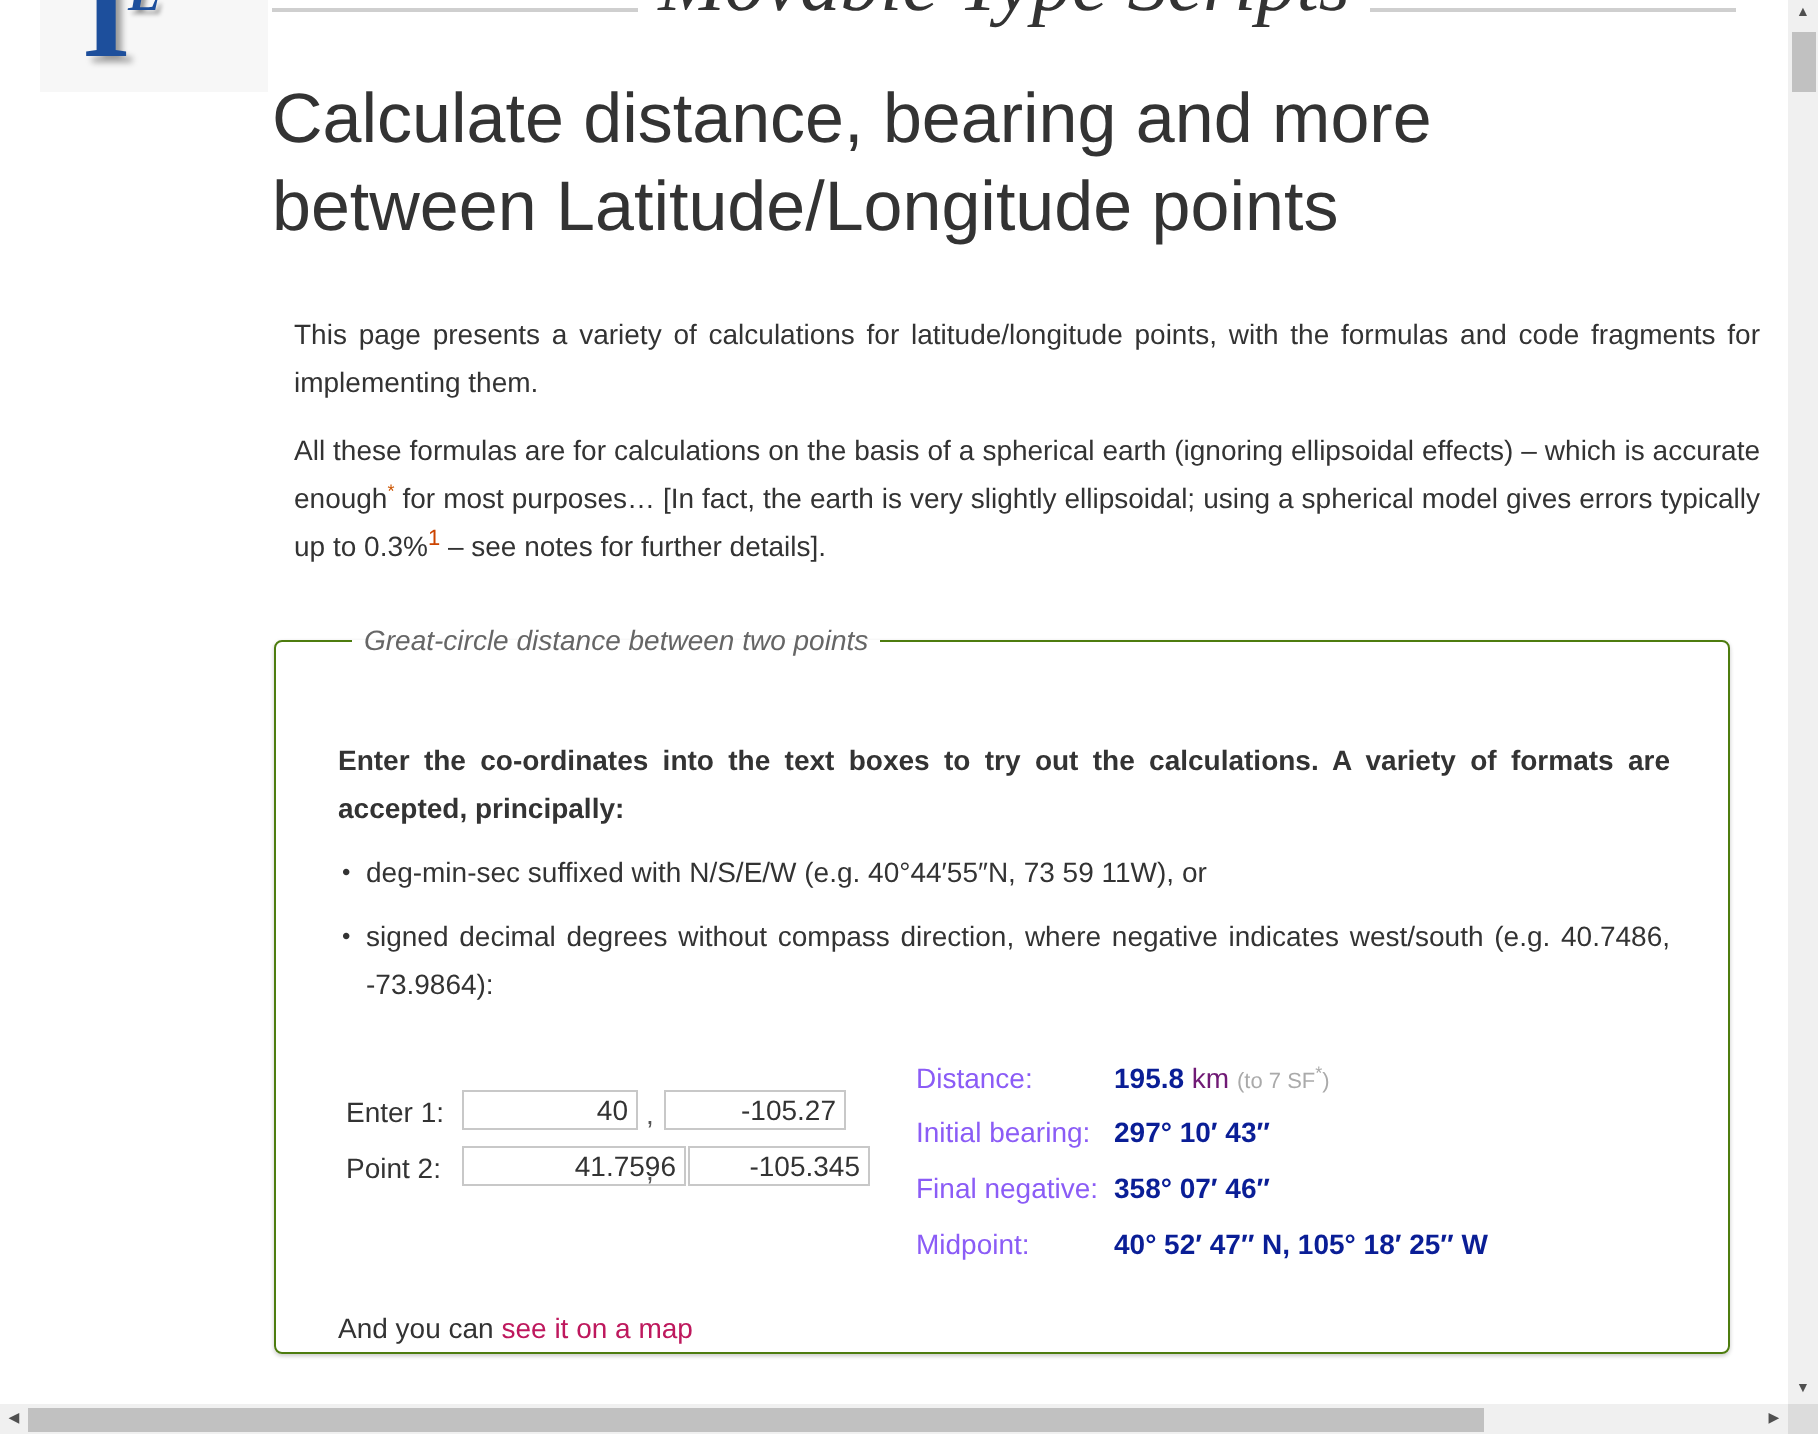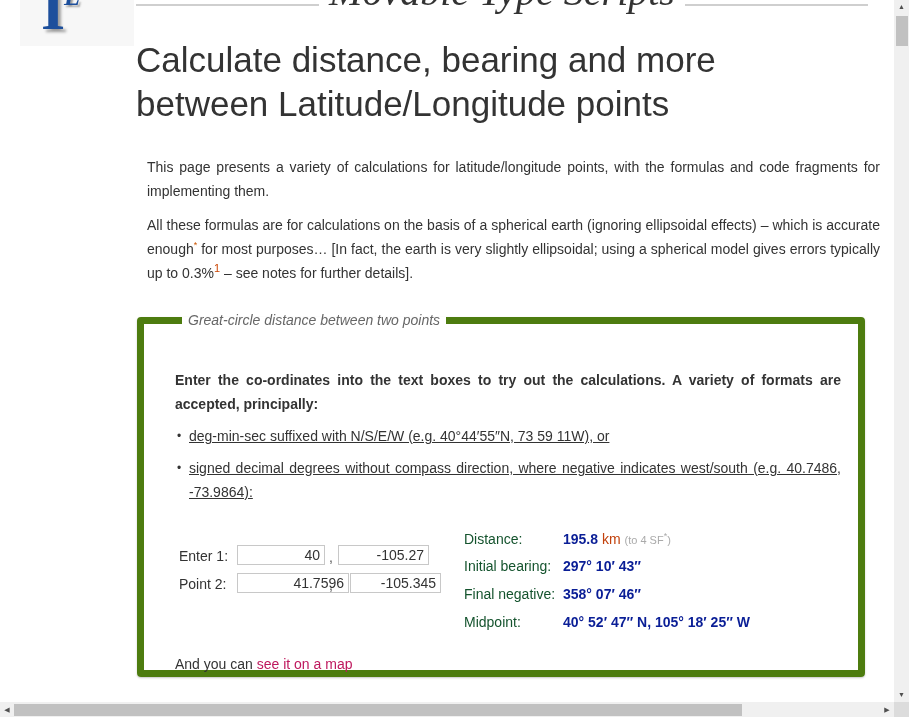--- a/index.html
+++ b/index.html
@@ -45,46 +45,46 @@
   .intro p { margin: 0 0 10px 0; }
   sup { font-size: 9px; line-height: 0; }
   .sup-star { color: #cc5500; }
   .sup-one { color: #cc4400; font-size: 11px; }
 
   a.link { color: #be185d; text-decoration: none; }
 
   fieldset.calc {
     position: absolute; left: 137px; top: 312px; width: 728px; height: 365px;
     box-sizing: border-box; margin: 0; padding: 0;
-    border: 7px solid #4d7c0f; border-radius: 4px;
+    border: 1px solid #4d7c0f; border-radius: 4px;
     box-shadow: 0 1px 2px #c8c8c8;
   }
   fieldset.calc legend {
     margin-left: 38px; padding: 0 6px; font-style: italic; font-size: 14px; color: #666666;
   }
   .calc-text { position: absolute; left: 31px; top: 40px; width: 666px; font-size: 14px; line-height: 24px; text-align: justify; }
   .calc-text p { margin: 0; font-weight: bold; }
-  .calc-text ul { margin: 8px 0 0 0; padding: 0; list-style: none; text-decoration: underline; }
+  .calc-text ul { margin: 8px 0 0 0; padding: 0; list-style: none; }
   .calc-text li { position: relative; padding-left: 14px; margin-bottom: 8px; }
   .calc-text li::before { content: "•"; position: absolute; left: 2px; top: 0; font-size: 12px; }
 
   .point-row { position: absolute; left: 35px; font-size: 14px; }
   .point-row .lbl { position: absolute; left: 0; top: 3px; white-space: nowrap; }
   .point-row input {
     position: absolute; top: 0; height: 20px; box-sizing: border-box;
     border: 1px solid #c8c8c8; background: #fff; text-align: right;
     font-family: "Liberation Sans", sans-serif; font-size: 14px; color: #333; padding: 0 4px;
   }
   .point-row .comma { position: absolute; top: 4px; color: #555; }
 
   .results { position: absolute; left: 320px; font-size: 14px; }
   .res-row { position: absolute; left: 0; white-space: nowrap; }
-  .res-row .rlbl { position: absolute; left: 0; top: 0; color: #14532d; }
+  .res-row .rlbl { position: absolute; left: 0; top: 0; color: #8b5cf6; }
   .res-row .rval { position: absolute; top: 0; color: #0a1e96; font-weight: bold; }
-  .res-row .unit { color: #c2410c; font-weight: normal; }
+  .res-row .unit { color: #701a75; font-weight: normal; }
   .res-row .note { color: #aaaaaa; font-size: 11px; font-weight: normal; }
 
   .map-line { position: absolute; left: 31px; top: 328px; font-size: 14px; }
 
   
   .vscroll { position: absolute; left: 894px; top: 0; width: 15px; height: 702px; background: #f0f0f0; }
   .vscroll .arrow-up, .vscroll .arrow-down { position: absolute; left: 0; width: 15px; height: 14px; font-size: 7px; color: #505050; text-align: center; line-height: 14px; }
   .vscroll .arrow-up { top: 0; }
   .vscroll .arrow-down { top: 688px; }
   .vscroll .thumb { position: absolute; left: 2px; top: 16px; width: 12px; height: 30px; background: #c1c1c1; }
@@ -139,21 +139,21 @@
     <div class="point-row" style="top:245px;">
       <span class="lbl">Point 2:</span>
       <input type="text" style="left: 58px; width: 112px;" value="41.7596">
       <span class="comma" style="left:150px;">,</span>
       <input type="text" style="left: 171px; width: 91px;" value="-105.345">
     </div>
 
     <div class="results" style="top:203px;">
       <div class="res-row" style="top:0px;">
         <span class="rlbl">Distance:</span>
-        <span class="rval" style="left:99px;"><span>195.8</span><span class="unit"> km</span> <span class="note"><span>(to 4 SF</span><sup>*</sup><span>)</span></span></span>
+        <span class="rval" style="left:99px;"><span>195.8</span><span class="unit"> km</span> <span class="note"><span>(to 7 SF</span><sup>*</sup><span>)</span></span></span>
       </div>
       <div class="res-row" style="top:27px;">
         <span class="rlbl">Initial bearing:</span>
         <span class="rval" style="left:99px;">297° 10′ 43″</span>
       </div>
       <div class="res-row" style="top:55px;">
         <span class="rlbl">Final negative:</span>
         <span class="rval" style="left:99px;">358° 07′ 46″</span>
       </div>
       <div class="res-row" style="top:83px;">

